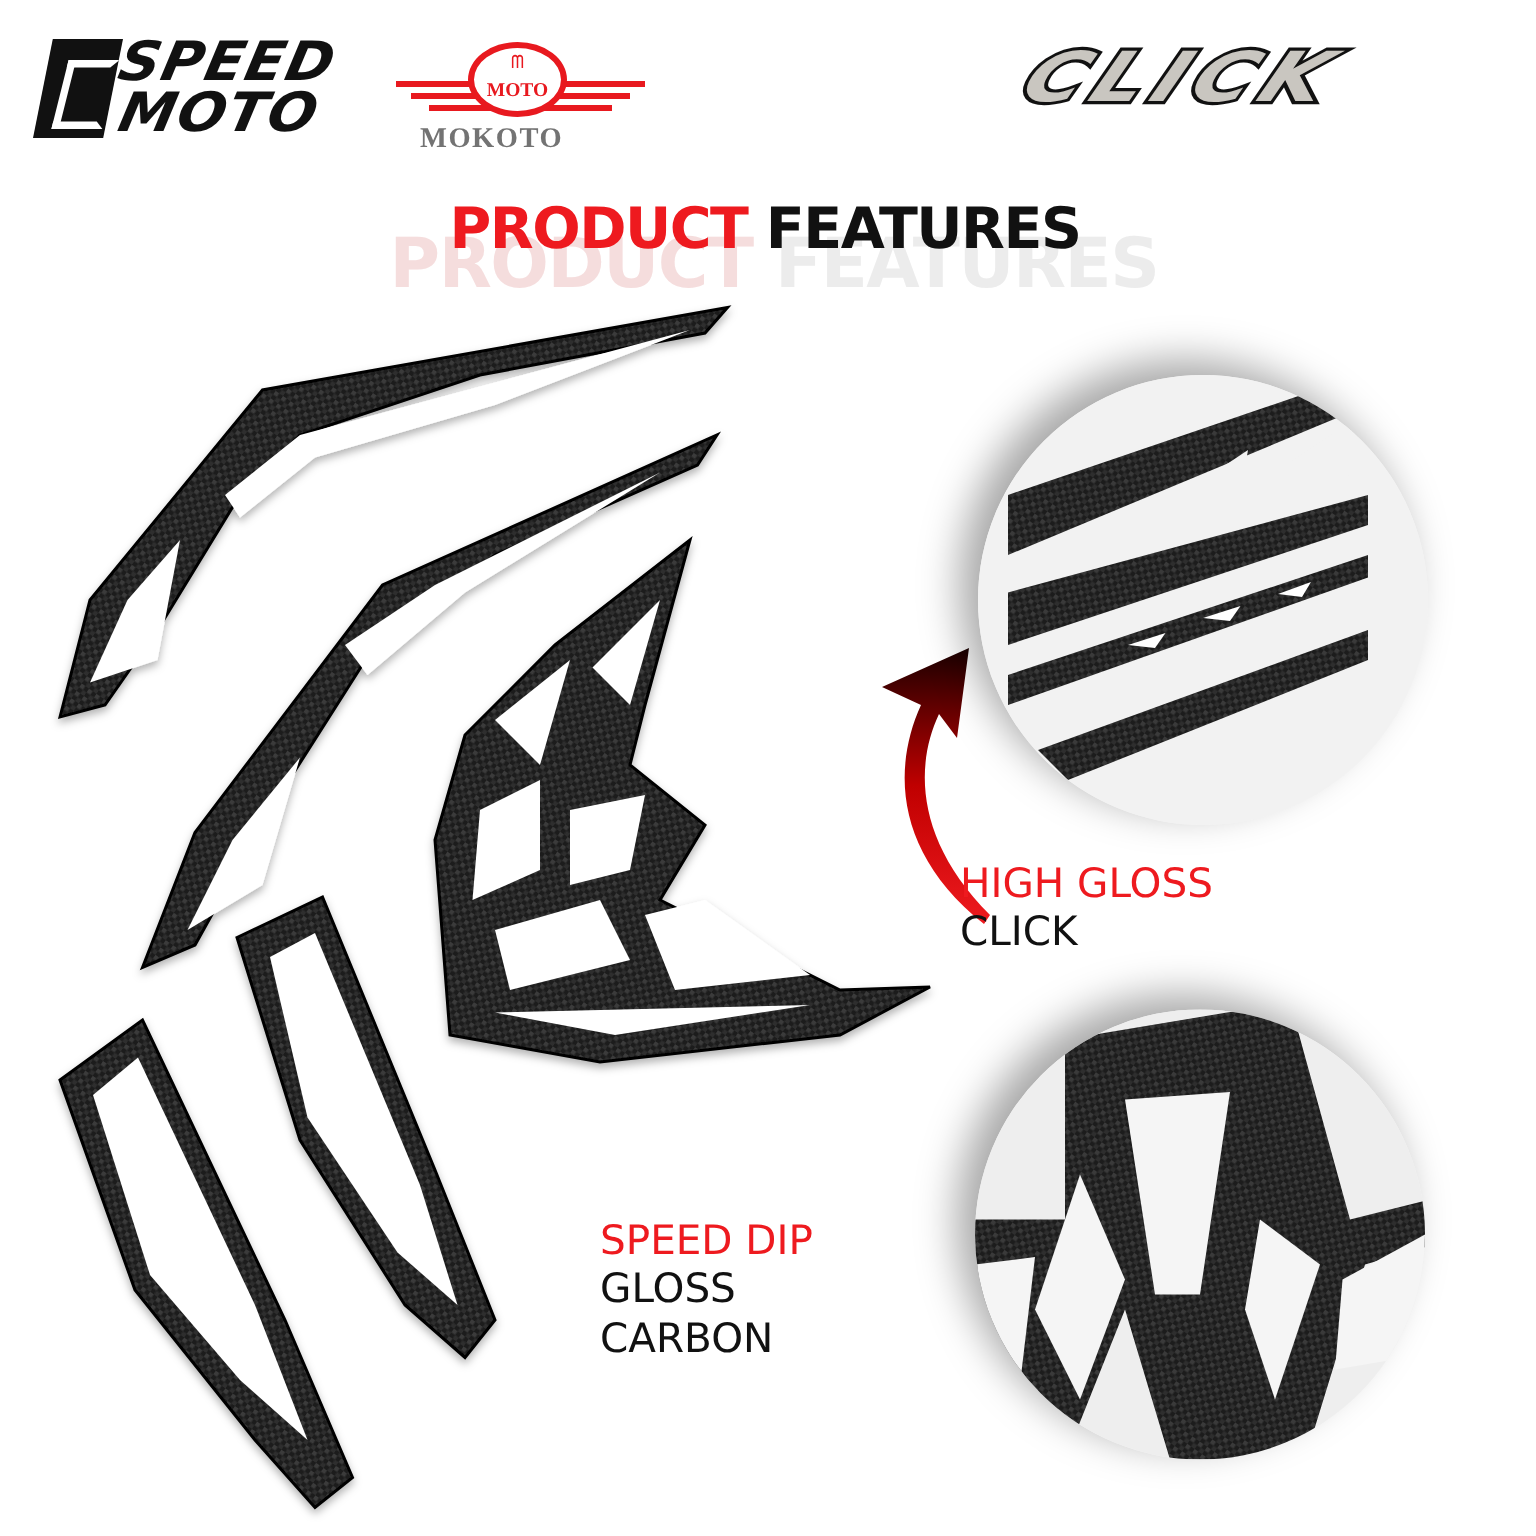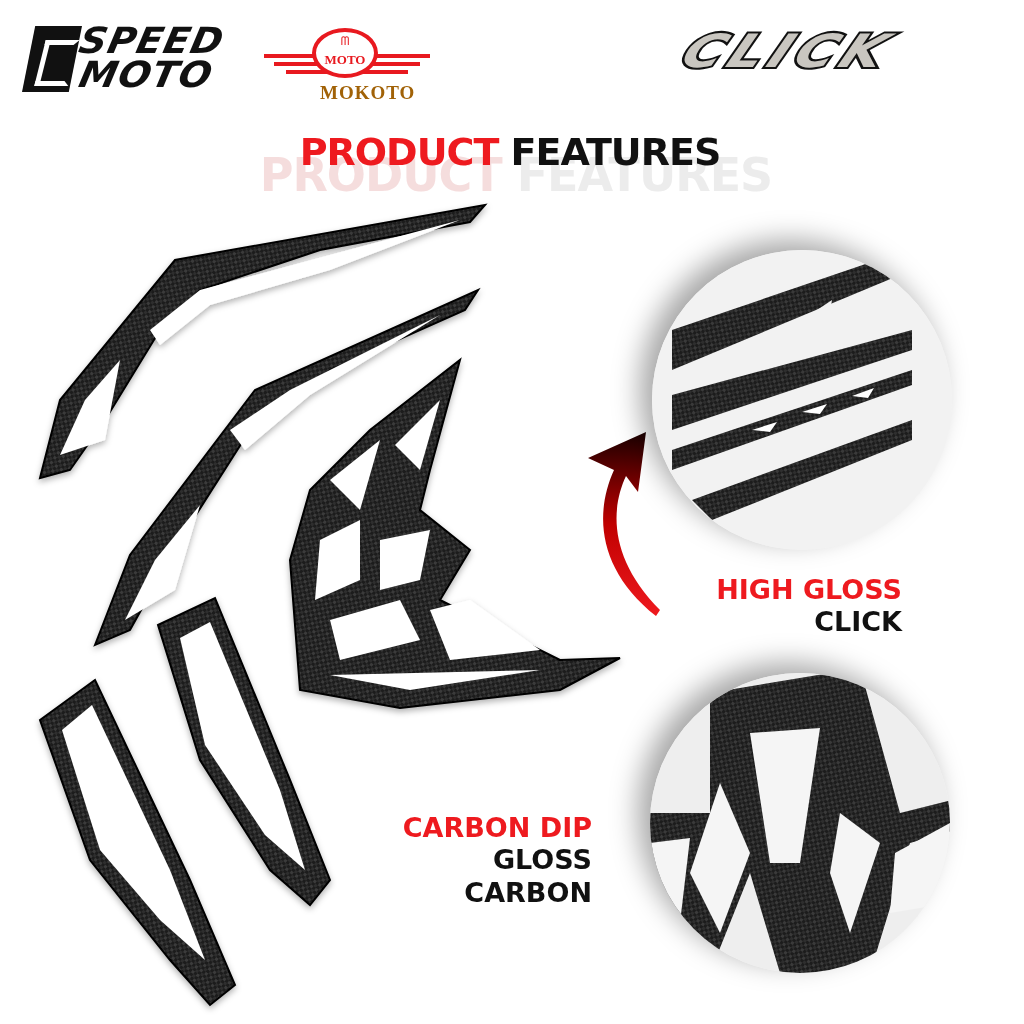--- a/index.html
+++ b/index.html
@@ -11,31 +11,31 @@
   .speedmoto .mark::after { content: ""; position: absolute; left: 18px; top: 14px; width: 24px; height: 36px; border: 5px solid #fff; border-right-color: transparent; transform: skewX(-14deg); }
   .speedmoto .t { position: absolute; left: 58px; font-family: "DejaVu Sans", sans-serif; font-weight: bold; font-style: italic; font-size: 38px; line-height: 34px; letter-spacing: 1px; color: #111; transform: skewX(-12deg) scaleY(0.95); }
   .speedmoto .t1 { top: 2px; }
   .speedmoto .t2 { top: 36px; }
   .mokoto { left: 262px; top: 22px; width: 170px; height: 80px; }
   .mokoto .wings { position: absolute; left: 2px; top: 32px; width: 166px; height: 22px; }
   .mokoto .wing { position: absolute; height: 4px; background: #e8191f; }
   .mokoto .oval { position: absolute; left: 50px; top: 6px; width: 66px; height: 50px; border: 4px solid #e8191f; border-radius: 50%; background: #fff; box-sizing: border-box; }
   .mokoto .oval-text { position: absolute; left: 0; right: 0; top: 20px; text-align: center; font-family: "Liberation Serif", serif; font-weight: bold; font-size: 13px; color: #e8191f; }
   .mokoto .oval-m { position: absolute; left: 0; right: 0; top: 2px; text-align: center; font-size: 12px; color: #e8191f; }
-  .mokoto .name { position: absolute; left: 18px; top: 60px; font-family: "Liberation Serif", serif; font-weight: bold; font-size: 19px; letter-spacing: 1px; color: #a16207; margin-left: 40px; }
+  .mokoto .name { position: absolute; left: 18px; top: 60px; font-family: "Liberation Serif", serif; font-weight: bold; font-size: 19px; letter-spacing: 1px; color: #737373; }
   .click-logo { left: 588px; top: 22px; width: 400px; height: 60px; }
   .click-logo .word { position: absolute; left: 0; top: 0; width: 400px; height: 60px; font-family: "DejaVu Sans", sans-serif; font-weight: bold; font-style: italic; font-size: 54px; letter-spacing: 6px; line-height: 60px; text-align: center; color: #c9c6c0; transform: skewX(-25deg) scaleY(0.85); -webkit-text-stroke: 5px #111; paint-order: stroke fill; }
   
   .heading-shadow { left: 236px; top: 148px; width: 560px; text-align: center; font-family: "DejaVu Sans", sans-serif; font-weight: bold; font-size: 46px; letter-spacing: -1px; color: #f2d2d2; opacity: 0.75; }
   .heading-shadow .b { color: #e6e6e6; }
   .heading { left: 270px; top: 130px; width: 480px; text-align: center; font-family: "DejaVu Sans", sans-serif; font-weight: bold; font-size: 38px; letter-spacing: -1px; }
   .heading .red { color: #ee1a1f; }
   .heading .blk { color: #111; }
   
-  .callout { font-family: "DejaVu Sans", sans-serif; font-weight: bold; text-align: right; line-height: 1.2; }
+  .callout { font-family: "DejaVu Sans", sans-serif; font-weight: normal; text-align: left; line-height: 1.2; }
   .c1 { left: 640px; top: 574px; width: 262px; font-size: 27px; }
   .c2 { left: 400px; top: 812px; width: 192px; font-size: 27px; }
   .red { color: #ee1a1f; }
   .blk { color: #111; }
   
   .circle { border-radius: 50%; overflow: hidden; background: #f4f4f4; box-shadow: -12px -10px 28px rgba(0,0,0,0.35); }
   .circle1 { left: 652px; top: 250px; width: 300px; height: 300px; }
   .circle2 { left: 650px; top: 673px; width: 300px; height: 300px; }
   svg { display: block; }
 </style>
@@ -156,16 +156,16 @@
     <path d="M245 180 L300 150 L300 230 L240 240 Z" fill="#f5f5f5"></path>
     <path d="M0 170 L40 165 L30 250 L0 260 Z" fill="#f5f5f5"></path>
   </svg>
 </div>
 
 <div class="abs callout c1">
   <div class="red">HIGH GLOSS</div>
   <div class="blk">CLICK</div>
 </div>
 <div class="abs callout c2">
-  <div class="red">CARBON DIP</div>
+  <div class="red">SPEED DIP</div>
   <div class="blk">GLOSS</div>
   <div class="blk">CARBON</div>
 </div>
 
 </body></html>

